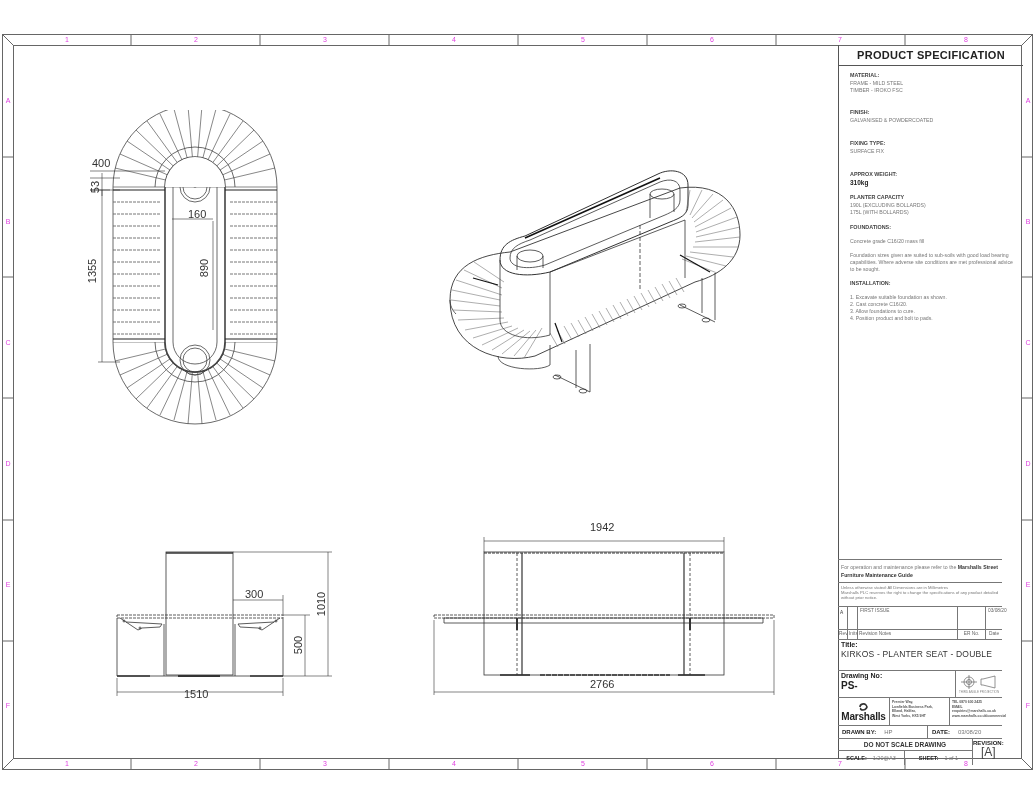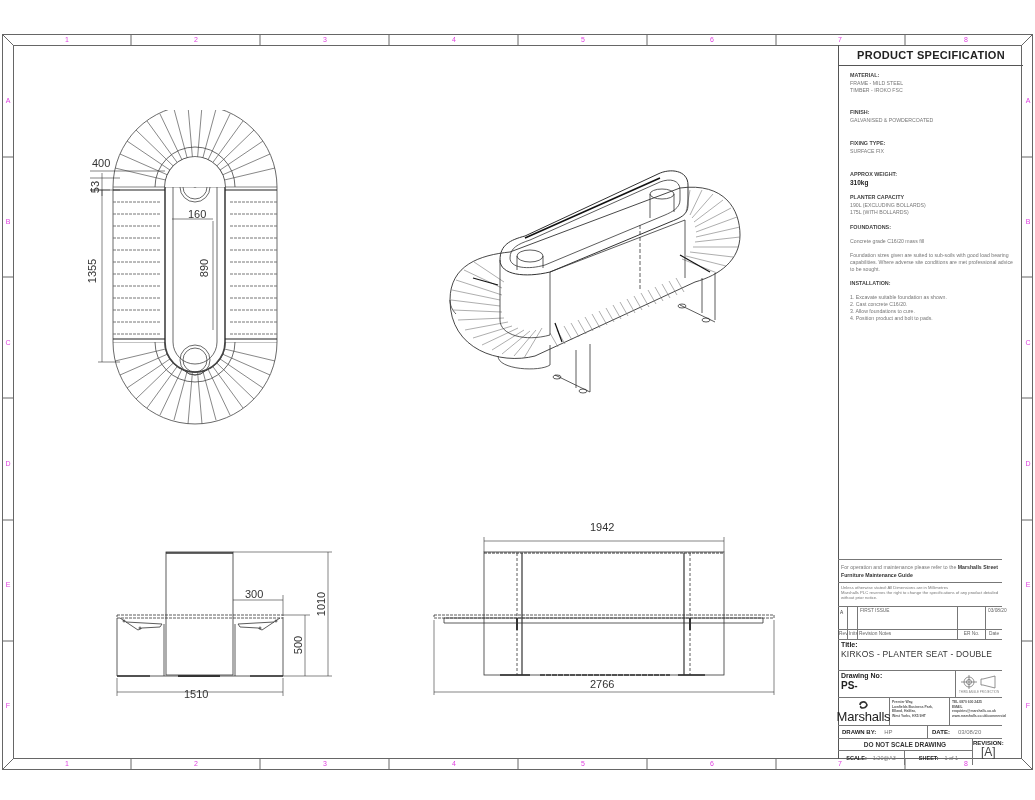--- a/index.html
+++ b/index.html
@@ -36,21 +36,21 @@
   .dwg-row { display: grid; grid-template-columns: 118px 1fr; height: 26px; }
   .dwg-row > div:first-child { border-right: 1px solid #777; padding: 1px 3px; }
   .dwg-lbl { font-size: 7px; font-weight: bold; color: #222; }
   .dwg-val { font-size: 10px; font-weight: bold; color: #222; margin-top: 1px; }
   .proj { display: flex; flex-direction: column; align-items: center; justify-content: center; }
   .proj-txt { font-size: 3px; color: #888; margin-top: 1px; }
   .company-row { display: grid; grid-template-columns: 52px 60px 1fr; height: 27px; }
   .company-row > div { border-right: 1px solid #777; }
   .company-row > div:last-child { border-right: none; }
   .logo { display: flex; flex-direction: column; align-items: center; justify-content: center; }
-  .logo-name { font-size: 13px; font-weight: normal; color: #222; letter-spacing: -0.2px; }
+  .logo-name { font-size: 10px; font-weight: bold; color: #222; letter-spacing: -0.2px; }
   .addr { font-size: 3.4px; line-height: 4.6px; padding: 2px 2px; color: #555; font-weight: bold; }
   .drawn-row { display: grid; grid-template-columns: 90px 1fr; height: 12px; }
   .drawn-row > div { display: flex; align-items: center; padding: 0 4px; font-size: 6px; }
   .drawn-row > div:first-child { border-right: 1px solid #777; }
   .lbl-b { font-weight: bold; color: #222; margin-right: 8px; }
   .val-g { color: #777; }
   .bottom-row { display: grid; grid-template-columns: 135px 1fr; height: 26px; border-bottom: none; }
   .bottom-row > div:first-child { border-right: 1px solid #777; display: grid; grid-template-rows: 12px 1fr; }
   .dns { text-align: center; font-weight: bold; font-size: 6.5px; color: #333; line-height: 12px; border-bottom: 1px solid #777; }
   .scale-sheet { display: grid; grid-template-columns: 1fr 1fr; }

